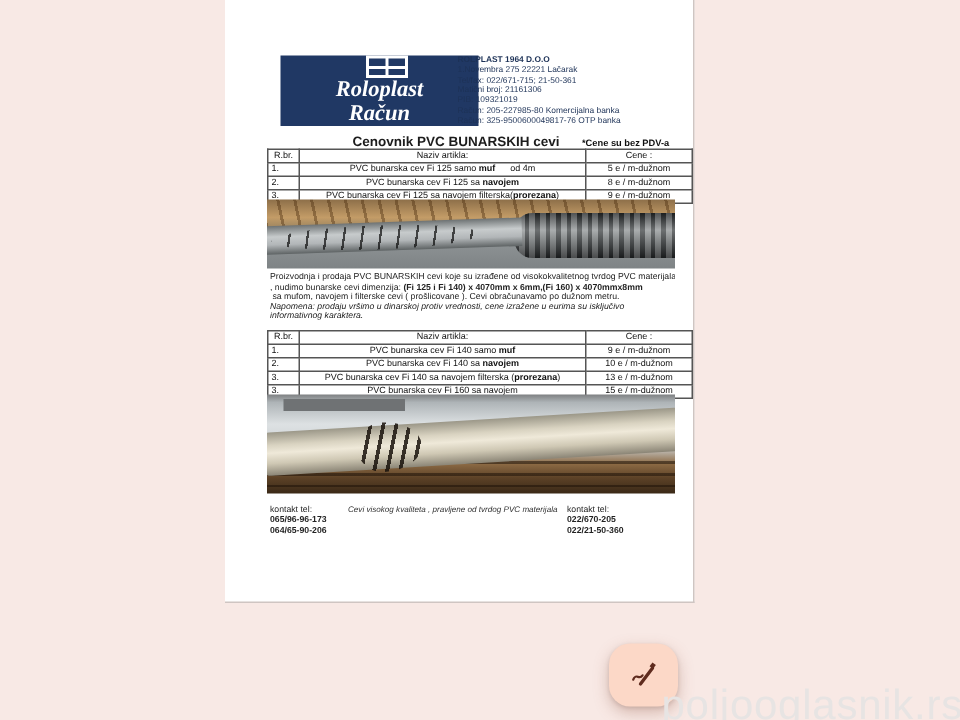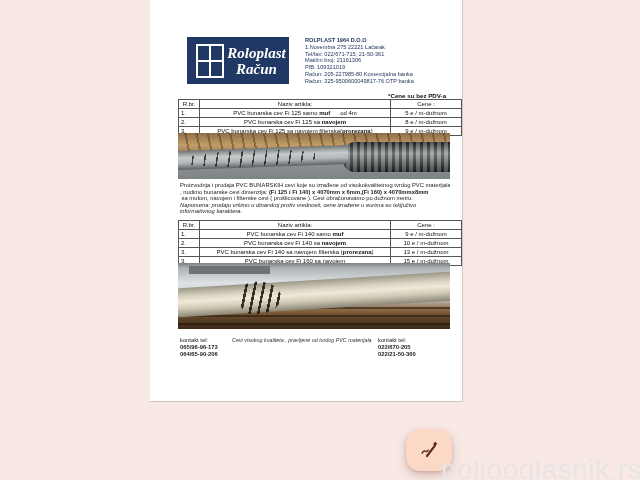--- a/index.html
+++ b/index.html
@@ -2,22 +2,22 @@
 <html><head>
 <meta charset="utf-8">
 <style>
   html,body{margin:0;padding:0;background:#fff;}
   .screen{position:relative;width:640px;height:480px;background:#f8e9e5;overflow:hidden;
           font-family:"Liberation Sans",sans-serif;}
   
   .page{position:absolute;left:150px;top:0;width:312px;height:401px;background:#ffffff;
         border-right:1px solid #cfc5c2;border-bottom:1px solid #cfc5c2;}
   
-  .logo{position:absolute;left:37px;top:37px;width:102px;height:47px;background:#203864;
-        display:flex;align-items:center;}
+  .logo{position:absolute;left:37px;top:37px;width:132px;height:47px;background:#203864;
+        display:flex;align-items:center;flex-direction:column;}
   .win{width:24px;height:30px;margin-left:9px;background:#fff;padding:2px;display:grid;
        grid-template-columns:1fr 1fr;grid-template-rows:1fr 1fr;gap:2px;}
   .win div{background:#203864;}
   .logo-text{flex:1;text-align:center;color:#fff;font-family:"Liberation Serif",serif;
              font-style:italic;font-weight:700;font-size:15px;line-height:16px;}
   
   .company{position:absolute;left:155px;top:37px;font-size:5.6px;line-height:6.8px;
            color:#1d3257;white-space:nowrap;}
   .bold{font-weight:700;} .ital{font-style:italic;} .bseg{font-weight:700;}
   
@@ -95,20 +95,21 @@
 
     <div class="cline bold">ROLPLAST 1964 D.O.O</div>
         <div class="cline">1.Novembra 275 22221 Lačarak</div>
         <div class="cline">Tel/fax: 022/671-715; 21-50-361</div>
         <div class="cline">Matični broj: 21161306</div>
         <div class="cline">PIB: 109321019</div>
         <div class="cline">Račun: 205-227985-80 Komercijalna banka</div>
         <div class="cline">Račun: 325-9500600049817-76 OTP banka</div>
       </div>
 
+    <div class="title">Cenovnik PVC BUNARSKIH cevi</div>
     <div class="vat">*Cene su bez PDV-a</div>
 
     <table class="ptable" id="table1">
       <tbody>
         <tr class="thead">
           <td class="c-num">R.br.</td>
           <td class="c-name">Naziv artikla:</td>
           <td class="c-price">Cene :</td>
         </tr>
       </tbody>

